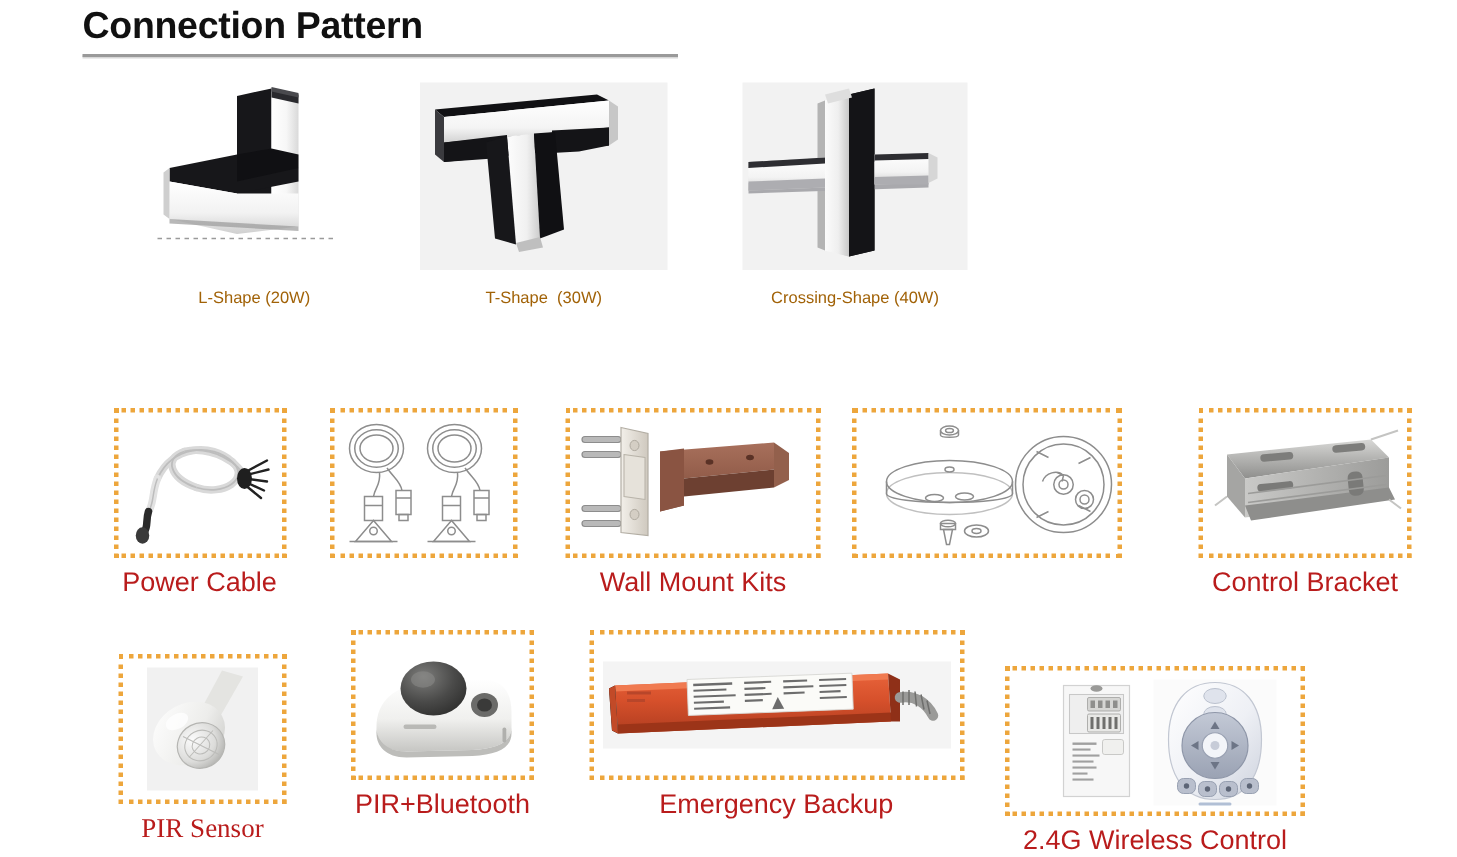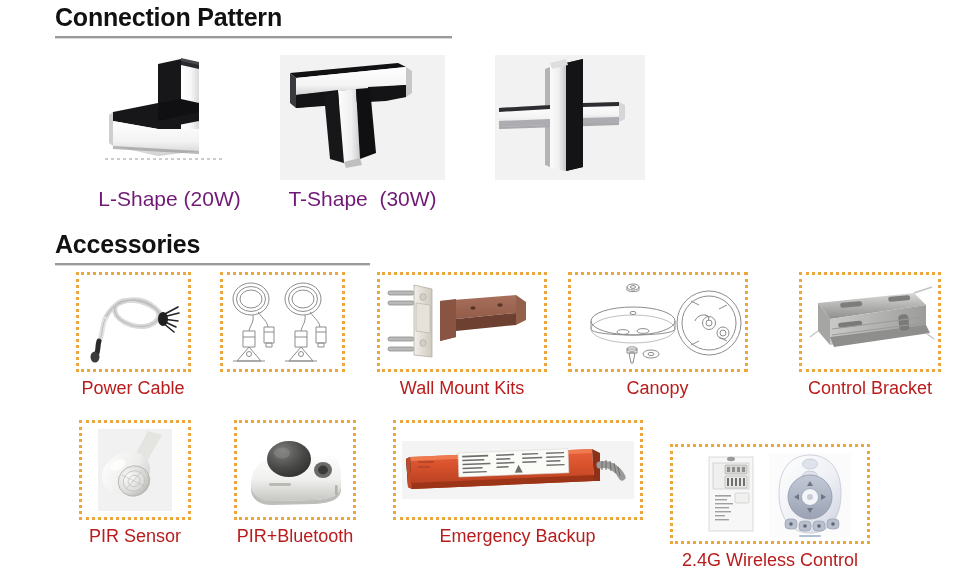--- a/index.html
+++ b/index.html
@@ -31,21 +31,21 @@
   #head-accessories .rule{width:315px;}
 
   
   .shape-row{position:absolute;left:0;top:55px;width:971px;height:160px;}
   .shape-cell{position:absolute;text-align:center;}
   .shape-art{
     position:relative;overflow:hidden;margin:0 auto;
     background:#f3f3f3;
   }
   .shape-label{
-    font-size:21px;color:#701a75;white-space:pre;margin-top:8px;
+    font-size:11px;color:#a16207;white-space:pre;margin-top:8px;
     line-height:22px;
   }
 
   #shape-l{left:62px;top:0;width:215px;}
   #shape-l .shape-art{width:150px;height:125px;background:#ffffff;}
   #shape-t{left:255px;top:0;width:215px;}
   #shape-t .shape-art{width:165px;height:125px;background:#f2f2f2;}
   #shape-x{left:455px;top:0;width:230px;}
   #shape-x .shape-art{width:150px;height:125px;background:#f2f2f2;}
 
@@ -71,21 +71,21 @@
   #acc-aircraft-cable{left:205px;top:272px;width:155px;}
   #acc-aircraft-cable .acc-box{width:125px;height:100px;}
   #acc-wall-mount{left:372px;top:272px;width:180px;}
   #acc-wall-mount .acc-box{width:170px;height:100px;}
   #acc-canopy{left:565px;top:272px;width:185px;}
   #acc-canopy .acc-box{width:180px;height:100px;}
   #acc-linkable{left:775px;top:272px;width:190px;}
   #acc-linkable .acc-box{width:142px;height:100px;}
 
   
-  #acc-pir{left:60px;top:420px;width:150px;}
+  #acc-pir{left:60px;top:436px;width:150px;font-family:Liberation Serif, serif;}
   #acc-pir .acc-box{width:112px;height:100px;}
   #acc-pir-bt{left:215px;top:420px;width:160px;}
   #acc-pir-bt .acc-box{width:122px;height:100px;}
   #acc-emergency{left:390px;top:420px;width:255px;}
   #acc-emergency .acc-box{width:250px;height:100px;}
   #acc-wireless{left:660px;top:444px;width:220px;}
   #acc-wireless .acc-box{width:200px;height:100px;}
 
   svg{display:block;}
 </style>
@@ -217,27 +217,24 @@
           <polygon points="4,66 55,64 55,70 4,72" fill="#adadb1"></polygon>
 
           <polygon points="88,48 124,47 124,67 88,68" fill="url(#whiteDiffXh)"></polygon>
           <polygon points="88,48 124,47 124,51 88,52" fill="#2e2e32"></polygon>
           <polygon points="88,63 124,62 124,68 88,68" fill="#adadb1"></polygon>
 
           <polygon points="124,47 130,50 130,64 124,67" fill="#d6d6d6"></polygon>
           <polygon points="55,8 71,4 73,10 57,14" fill="#dedede"></polygon>
         </svg>
       </div>
-    </div>
-  </div>
-
-  <div class="section-head" id="head-accessories">
-    <div class="title">Accessories</div>
-    <div class="rule"></div>
-  </div>
+      <div class="shape-label">Crossing-Shape (40W)</div>
+    </div>
+  </div>
+
 
   <div class="acc-cell" id="acc-power-cable">
     <div class="acc-box">
       <svg class="acc-art" width="109" height="94" viewBox="0 0 109 94">
         <g fill="none" stroke="#d9d9d9" stroke-width="5" stroke-linecap="round">
           <path d="M26,44 C36,22 62,20 76,33"></path>
           <path d="M76,33 C88,44 70,56 52,50"></path>
           <path d="M52,50 C34,44 30,30 44,26"></path>
           <path d="M44,26 C62,22 82,34 84,44"></path>
         </g>
@@ -371,21 +368,20 @@
           <circle cx="138" cy="48" r="6.5"></circle>
           <circle cx="138" cy="48" r="3"></circle>
           <circle cx="152" cy="58" r="6"></circle>
           <circle cx="152" cy="58" r="3"></circle>
           <path d="M124,46 C126,40 134,38 138,42"></path>
           <path d="M138,42 L134,40 M138,42 L137,46"></path>
           <path d="M120,26 L128,30 M156,30 L148,34 M120,70 L128,66 M156,66 L148,62"></path>
         </g>
       </svg>
     </div>
-    <div class="acc-label">Canopy</div>
   </div>
 
   <div class="acc-cell" id="acc-linkable">
     <div class="acc-box">
       <svg class="acc-art" width="136" height="94" viewBox="0 0 136 94">
         <defs>
           <linearGradient id="steelG" x1="0" y1="0" x2="0" y2="1">
             <stop offset="0%" stop-color="#d8d8d6"></stop>
             <stop offset="45%" stop-color="#b6b6b4"></stop>
             <stop offset="100%" stop-color="#8f8f8d"></stop>

